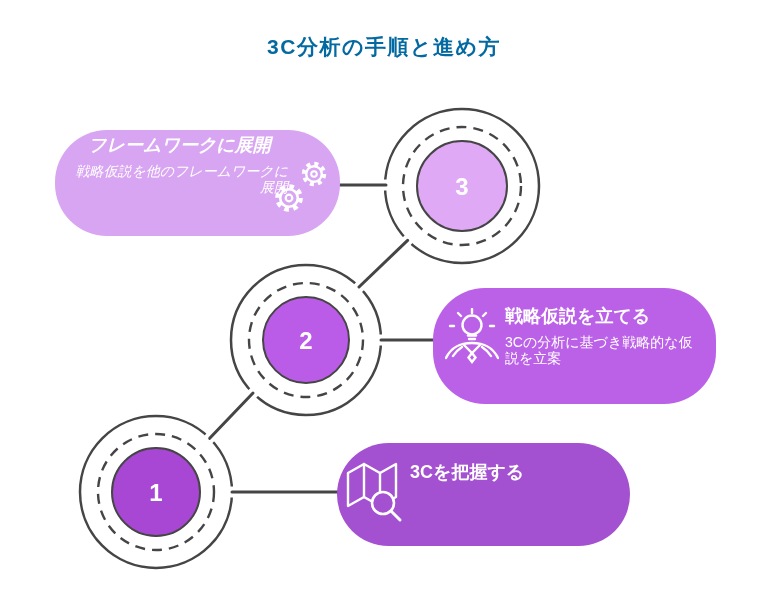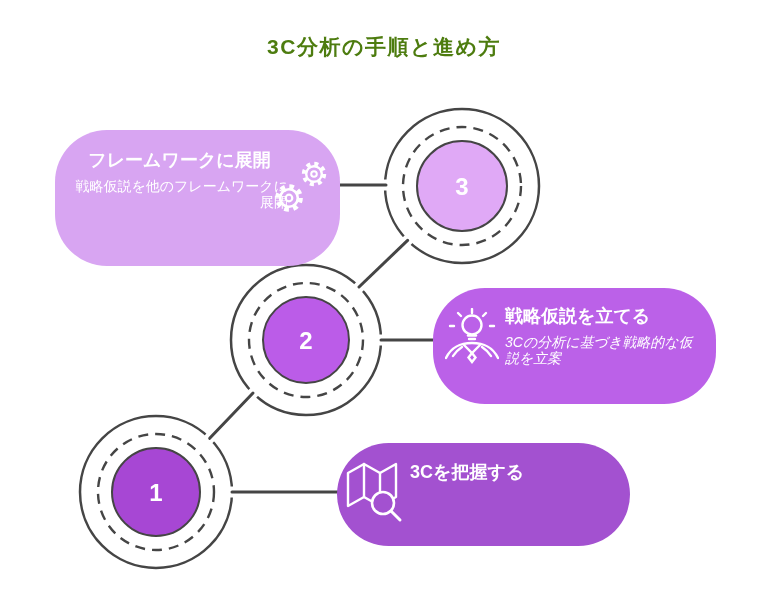--- a/index.html
+++ b/index.html
@@ -4,41 +4,41 @@
 <style>
   html,body{margin:0;padding:0;background:#ffffff;}
   #stage{
     position:relative;width:768px;height:608px;overflow:hidden;
     background:#ffffff;
     font-family:"Liberation Sans","DejaVu Sans",sans-serif;
   }
   .page-title{
     position:absolute;left:0;top:33px;width:768px;
     text-align:center;font-size:21px;font-weight:700;
-    color:#4d7c0f;letter-spacing:1.5px;
+    color:#0369a1;letter-spacing:1.5px;
   }
   #diagram-svg{position:absolute;left:0;top:0;}
   .card{
     position:absolute;border-radius:52px;color:#ffffff;
     box-sizing:border-box;
   }
   .card-title{font-size:18px;font-weight:700;line-height:1.25;}
   .card-desc{font-size:14px;line-height:1.18;margin-top:6px;}
   
-  .card-3{left:55px;top:130px;width:285px;height:136px;padding:19px 52px 0 16px;}
+  .card-3{left:55px;top:130px;width:285px;height:106px;padding:4px 52px 0 16px;font-style:italic;}
   .card-3 .card-title{text-align:center;}
   .card-3 .card-desc{text-align:right;}
   .card-3 .icon-box{position:absolute;right:4px;top:20px;width:64px;height:76px;}
   
   .card-2{left:433px;top:288px;width:283px;height:116px;padding:17px 24px 0 72px;}
   .card-2 .icon-box{position:absolute;left:12px;top:20px;width:54px;height:58px;}
   
   .card-1{left:337px;top:443px;width:293px;height:103px;padding:18px 24px 16px 73px;}
   .card-1 .icon-box{position:absolute;left:8px;top:16px;width:58px;height:64px;}
-  .desc-2,.desc-1{width:192px;font-style:italic;}
+  .desc-2,.desc-1{width:192px;}
   svg .num{font-family:"Liberation Sans","DejaVu Sans",sans-serif;font-size:24px;font-weight:700;fill:#ffffff;text-anchor:middle;}
 </style>
 </head>
 <body>
 
 <div id="stage">
 
   <div class="page-title">3C分析の手順と進め方</div>
 
   <svg id="diagram-svg" width="768" height="608" viewBox="0 0 768 608">

